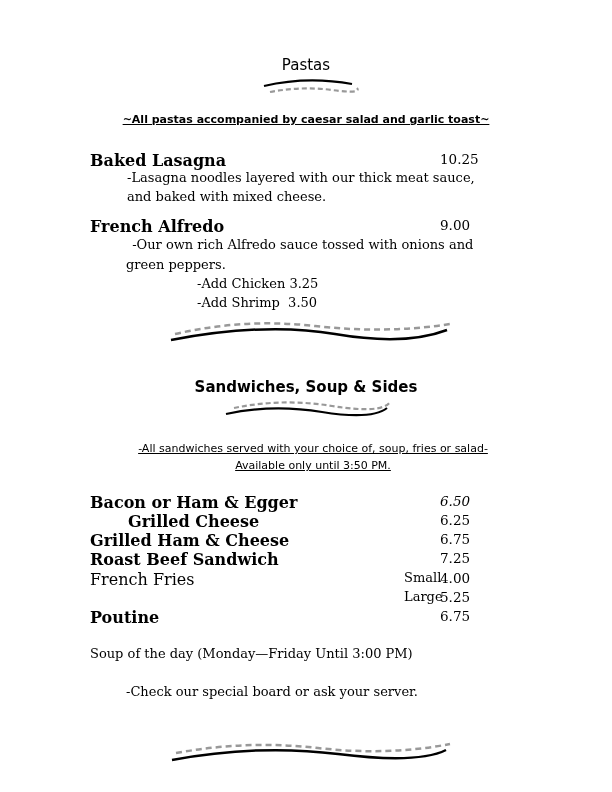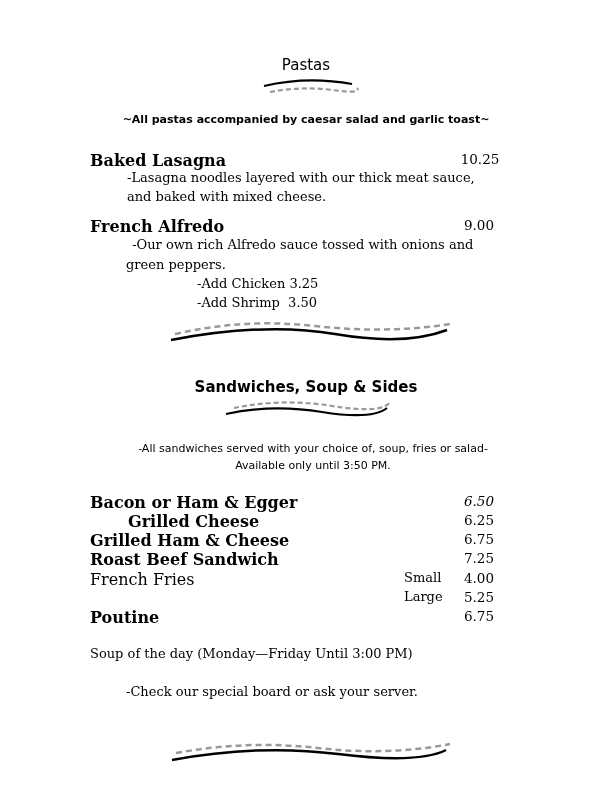--- a/index.html
+++ b/index.html
@@ -1,23 +1,23 @@
 <!DOCTYPE html>
 <html><head>
 <meta charset="utf-8">
 <style>
   html, body { margin: 0; padding: 0; background: #ffffff; }
   body { width: 612px; height: 792px; position: relative; overflow: hidden;
          font-family: "DejaVu Serif", "Liberation Serif", serif; color: #000; }
   .abs { position: absolute; }
   .title { font-family: "DejaVu Sans", sans-serif; font-size: 15px; text-align: center; left: 0; width: 612px; }
-  .note { font-family: "DejaVu Sans", sans-serif; font-size: 11px; text-align: center; left: 0; width: 612px; font-weight: bold; }
+  .note { font-family: "DejaVu Sans", sans-serif; font-size: 11px; text-align: center; left: 0; width: 612px; font-weight: bold; text-decoration: underline; }
   .note2 { font-weight: normal; padding-left: 7px; }
   .item { font-family: "DejaVu Serif", serif; font-size: 16px; font-weight: bold; }
-  .price { font-family: "DejaVu Serif", serif; font-size: 13.5px; text-align: center; }
+  .price { font-family: "DejaVu Serif", serif; font-size: 13.5px; text-align: left; }
   .desc { font-family: "DejaVu Serif", serif; font-size: 13px; }
   .size { font-family: "DejaVu Serif", serif; font-size: 13px; }
   svg.wave { position: absolute; }
 </style>
 </head>
 <body>
 
 <div class="abs title" style="top:56px;">Pastas</div>
 <svg class="wave" style="left:262px; top:76px;" width="100" height="20">
   <path d="M2 10 Q 45 0 90 8" stroke="#000" stroke-width="2.2" fill="none"></path>

